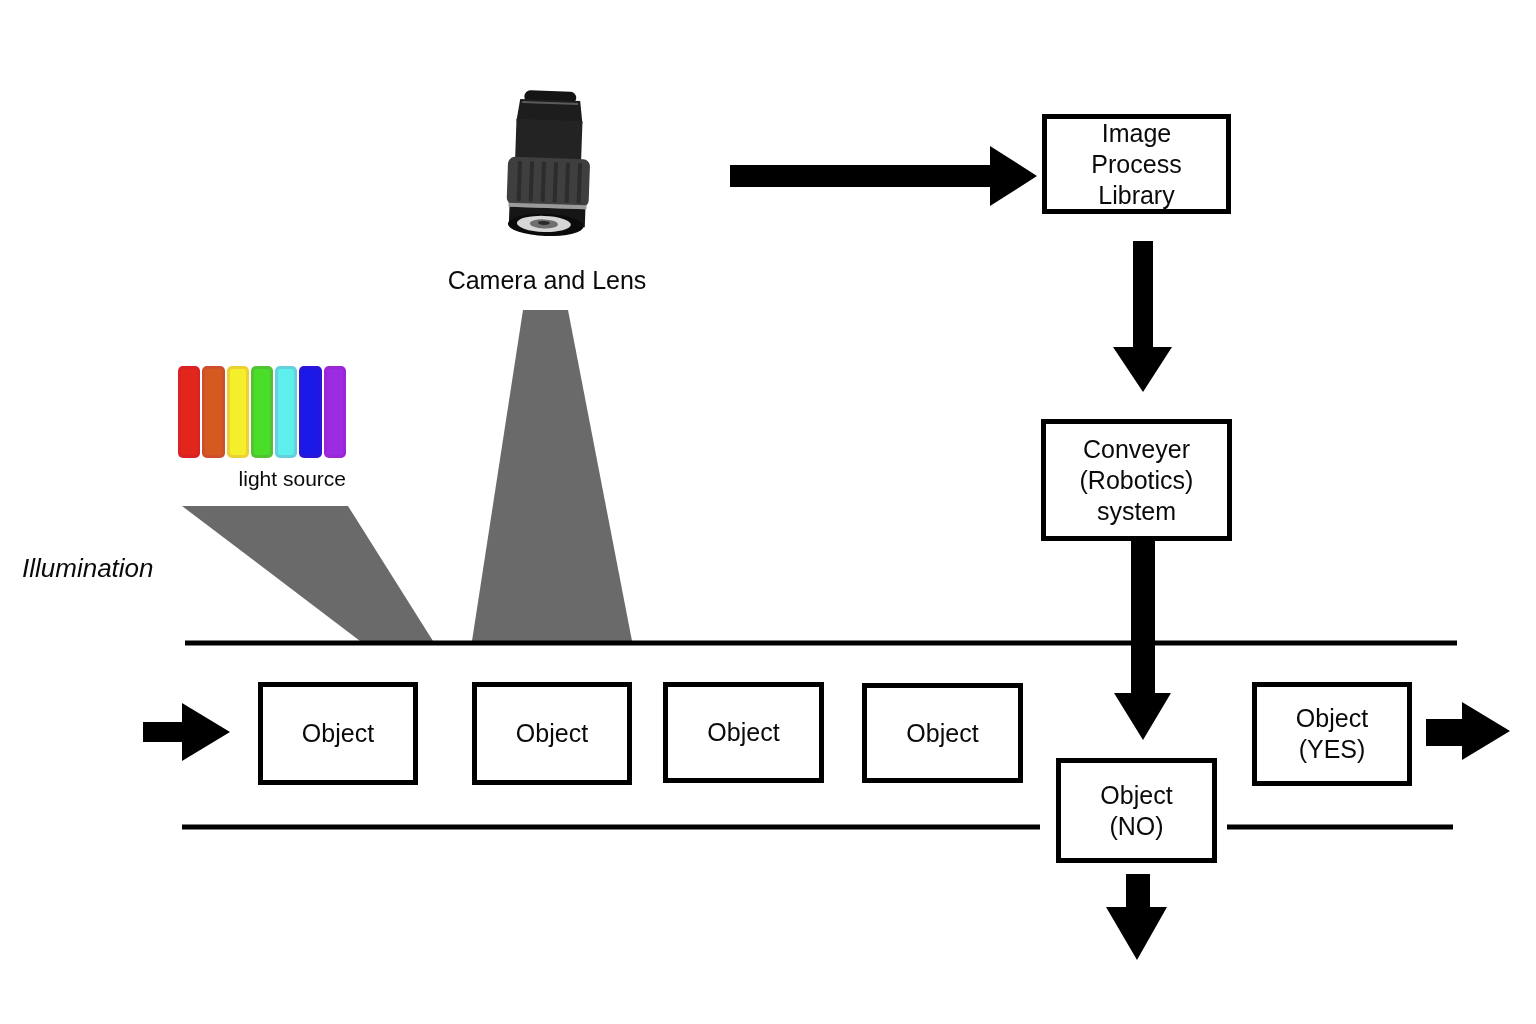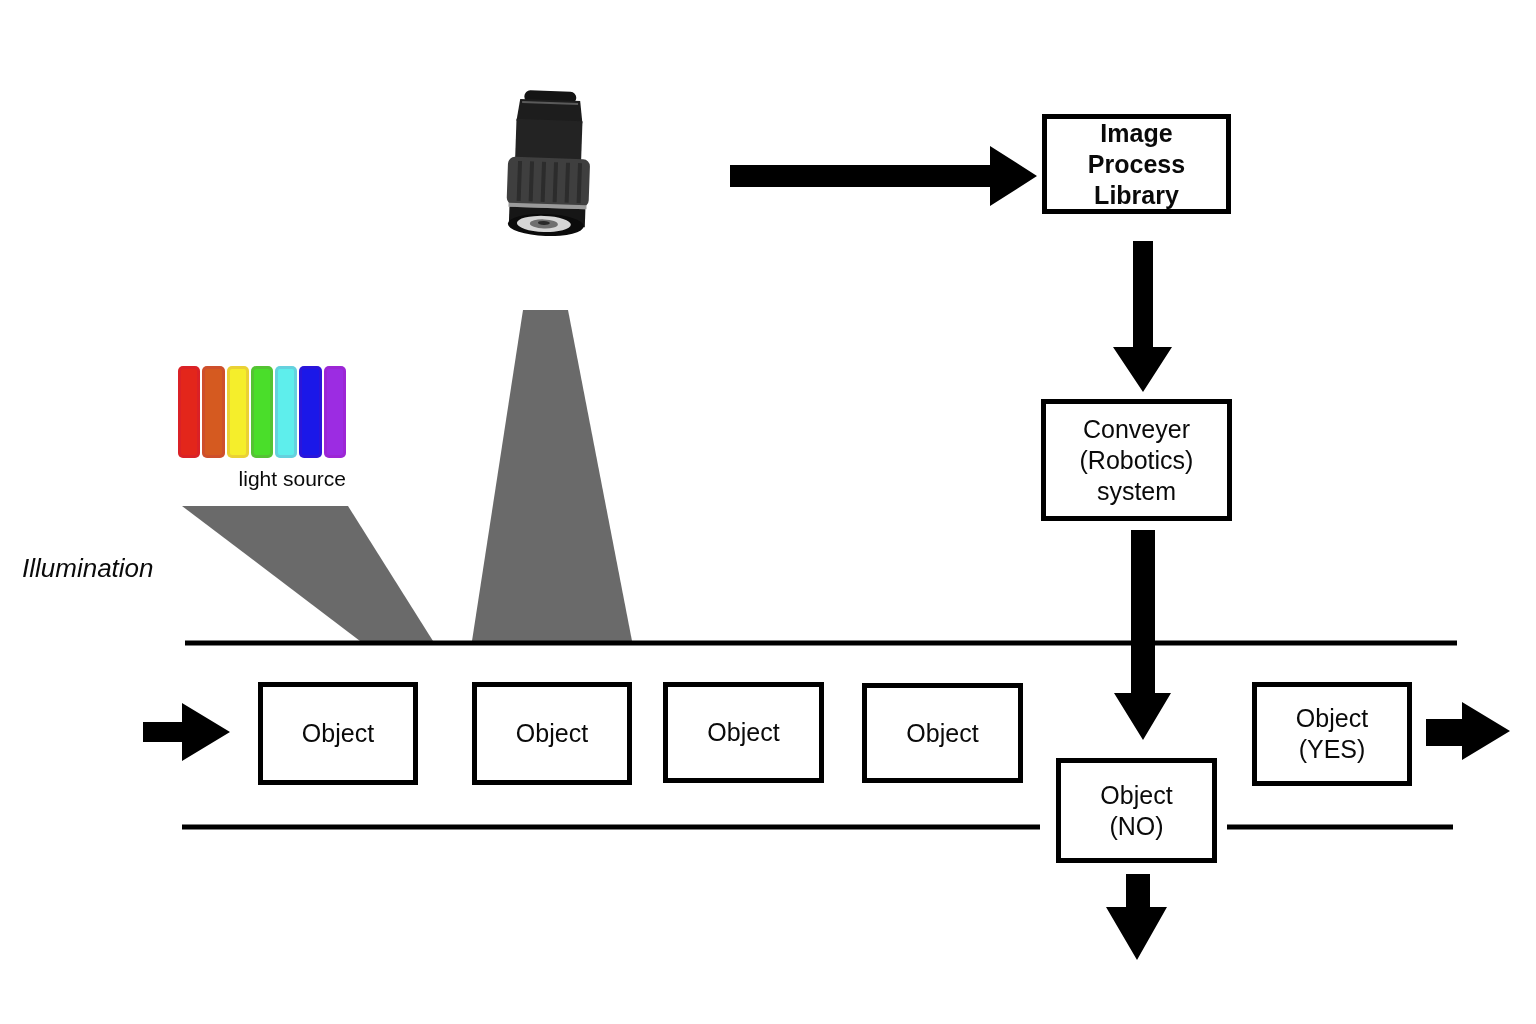--- a/index.html
+++ b/index.html
@@ -29,22 +29,22 @@
     text-align: center;
     white-space: pre-line;
     font-size: 25px;
     line-height: 31px;
     color: #0a0a0a;
   }
   .label {
     position: absolute;
     color: #0a0a0a;
   }
-  #image-process-library-box { left: 1042px; top: 114px; width: 189px; height: 100px; font-weight: bold; }
-  #conveyer-system-box      { left: 1041px; top: 399px; width: 191px; height: 122px; }
+  #image-process-library-box { left: 1042px; top: 114px; width: 189px; height: 100px; }
+  #conveyer-system-box      { left: 1041px; top: 419px; width: 191px; height: 122px; }
   #object-box-1 { left: 258px; top: 682px; width: 160px; height: 103px; }
   #object-box-2 { left: 472px; top: 682px; width: 160px; height: 103px; }
   #object-box-3 { left: 663px; top: 682px; width: 161px; height: 101px; }
   #object-box-4 { left: 862px; top: 683px; width: 161px; height: 100px; }
   #object-no-box  { left: 1056px; top: 758px; width: 161px; height: 105px; }
   #object-yes-box { left: 1252px; top: 682px; width: 160px; height: 104px; }
 
   #camera-label { left: 422px; top: 266px; width: 250px; text-align: center; font-size: 25px; }
   #light-source-label { left: 178px; top: 467px; width: 168px; text-align: right; font-size: 21px; }
   #illumination-label { left: 22px; top: 553px; width: 180px; font-size: 26px; font-style: italic; }
@@ -116,20 +116,21 @@
   <div id="light-source">
     <div class="spectrum-stripe" style="background: rgb(227, 38, 27);"></div>
     <div class="spectrum-stripe" style="background: rgb(213, 90, 32);"></div>
     <div class="spectrum-stripe" style="background: rgb(245, 238, 43);"></div>
     <div class="spectrum-stripe" style="background: rgb(74, 222, 42);"></div>
     <div class="spectrum-stripe" style="background: rgb(94, 238, 236);"></div>
     <div class="spectrum-stripe" style="background: rgb(27, 24, 232);"></div>
     <div class="spectrum-stripe" style="background: rgb(156, 44, 226);"></div>
   </div>
 
+  <div class="label" id="camera-label">Camera and Lens</div>
   <div class="label" id="light-source-label">light source</div>
   <div class="label" id="illumination-label">Illumination</div>
 
   <div class="box" id="image-process-library-box">Image
 Process
 Library</div>
   <div class="box" id="conveyer-system-box">Conveyer
 (Robotics)
 system</div>
 

